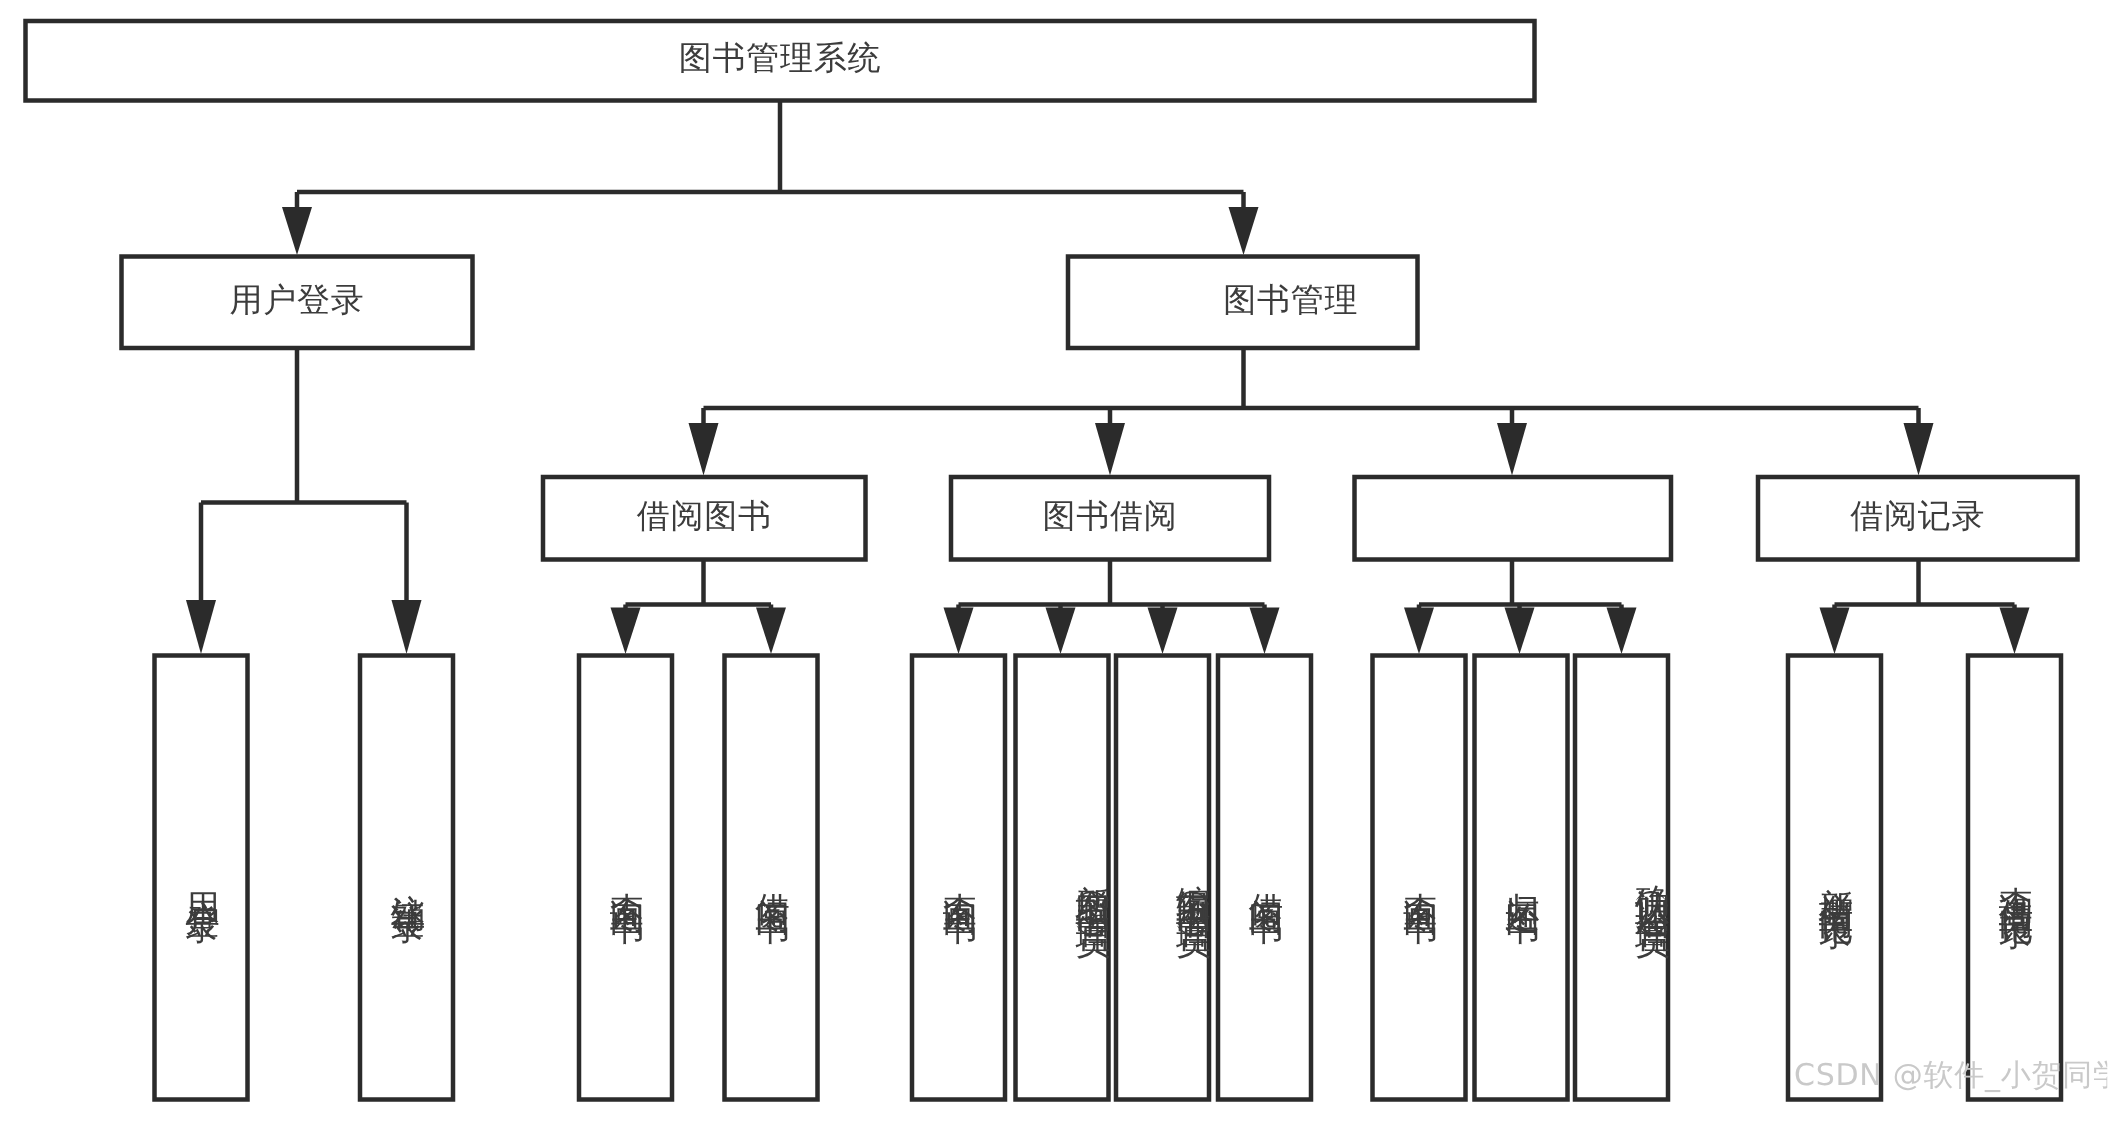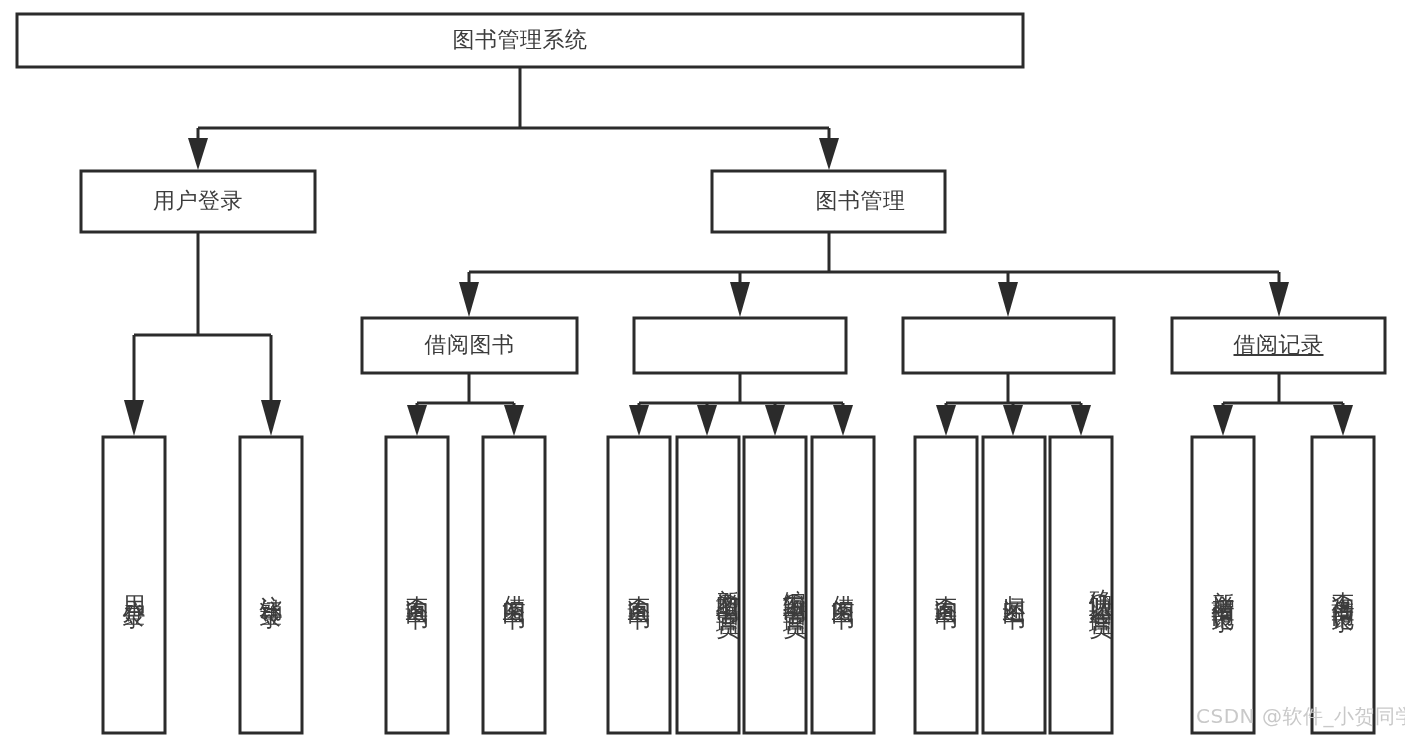--- a/index.html
+++ b/index.html
@@ -168,23 +168,24 @@
   </svg>
 
   <div class="node-label horizontal" style="left:17px; top:14px; width:1006px; height:53px;">图书管理系统</div>
 
   <div class="node-label horizontal" style="left:81px; top:171px; width:234px; height:61px;">用户登录</div>
 
   <div class="node-label horizontal" style="left:744px; top:171px; width:233px; height:61px;">图书管理</div>
 
   <div class="node-label horizontal" style="left:362px; top:318px; width:215px; height:55px;">借阅图书</div>
 
-
-
-  <div class="node-label horizontal" style="left:1172px; top:318px; width:213px; height:55px;text-decoration:underline;">借阅记录</div>
+  <div class="node-label horizontal" style="left:634px; top:318px; width:212px; height:55px;">图书借阅</div>
+
+
+  <div class="node-label horizontal" style="left:1172px; top:318px; width:213px; height:55px;">借阅记录</div>
 
   <div class="node-label vertical" style="left:103px; top:437px; width:62px; height:296px;">用户登录</div>
 
   <div class="node-label vertical" style="left:240px; top:437px; width:62px; height:296px;">注销登录</div>
 
   <div class="node-label vertical" style="left:386px; top:437px; width:62px; height:296px;">查询图书</div>
 
   <div class="node-label vertical" style="left:483px; top:437px; width:62px; height:296px;">借阅图书</div>
 
   <div class="node-label vertical" style="left:608px; top:437px; width:62px; height:296px;">查询图书</div>

